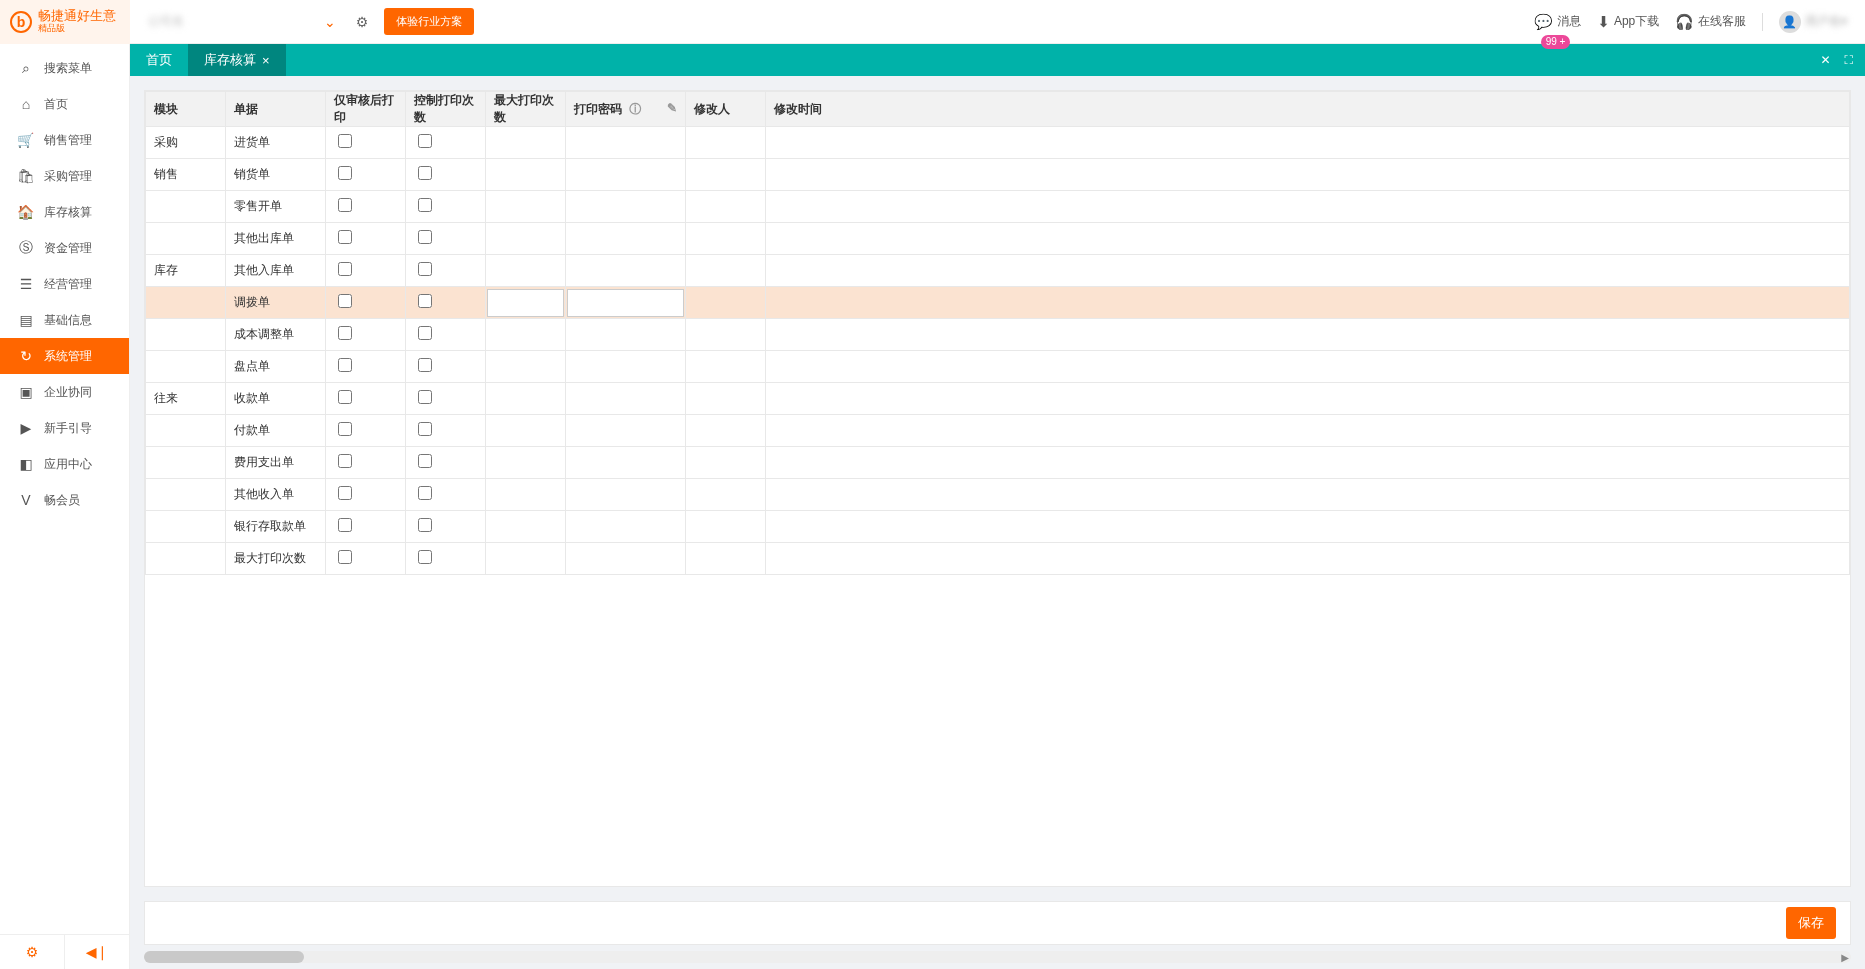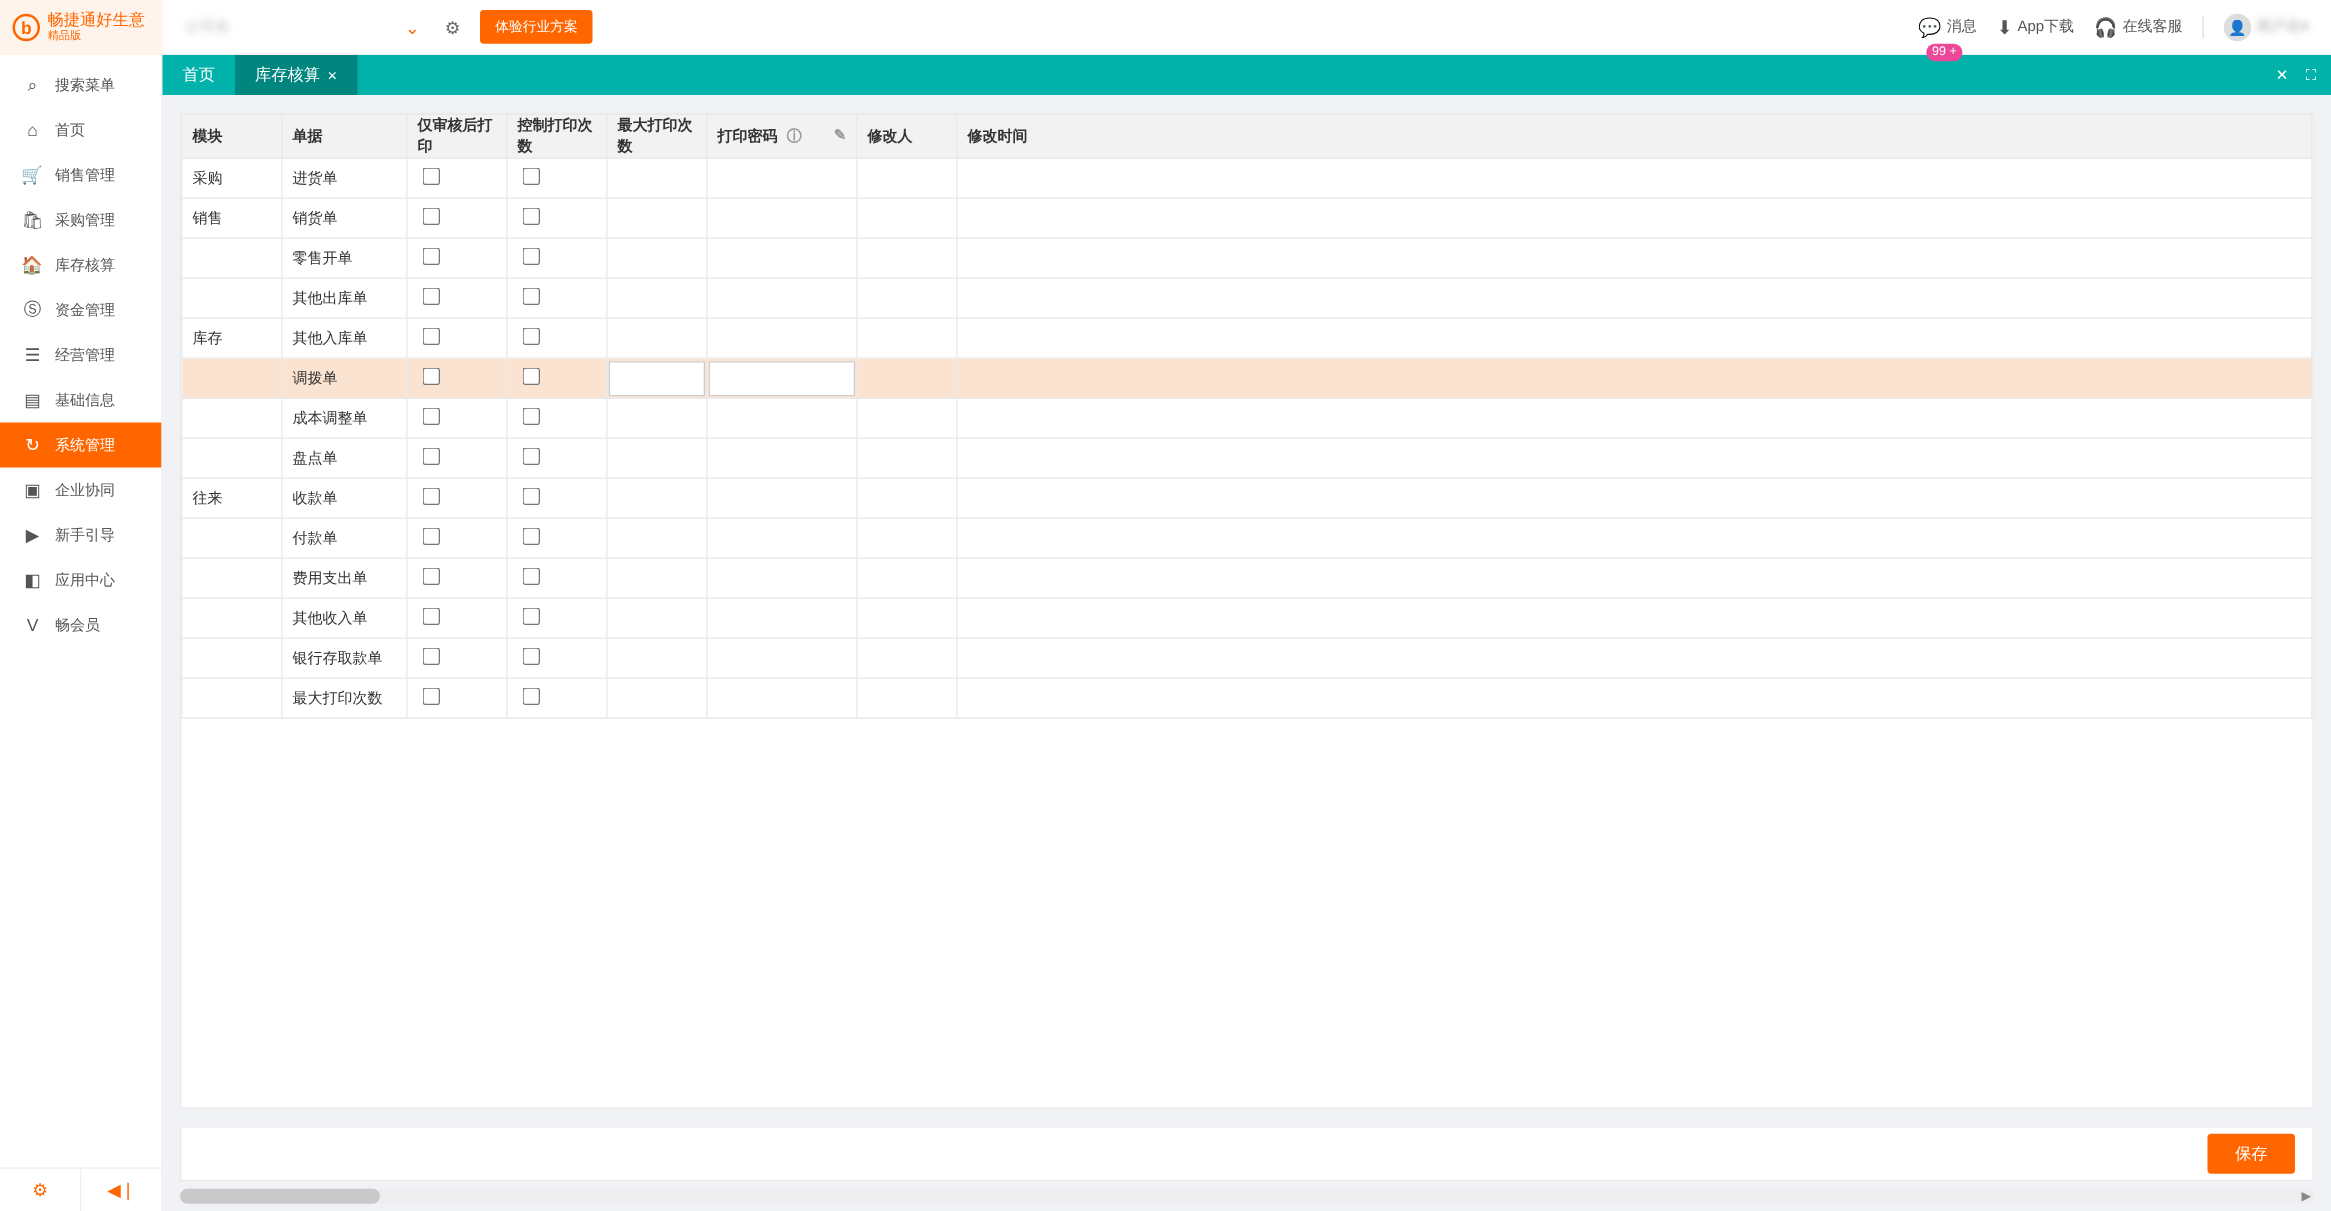--- a/index.html
+++ b/index.html
@@ -55,21 +55,21 @@
 .tbl td.chk { text-align: left; padding-left: 12px; }
 .tbl input[type=checkbox]{ width: 14px; height: 14px; cursor: pointer; }
 .row-hl td { background: #fbe3d1; }
 .row-hl td.ed { padding: 1px; }
 .row-hl input[type=text] { width: 100%; height: 28px; border: 1px solid #ccc; background: #fff; padding: 0 4px; }
 .help-icon { color: #999; margin-left: 4px; font-size: 12px;}
 .edit-icon { float: right; color: #999; cursor: pointer; font-size: 12px;}
 
 
 .footer-bar { height: 44px; margin: 0 14px 6px; background: #fff; border: 1px solid #e8e8e8; display: flex; align-items: center; justify-content: flex-end; padding-right: 14px; }
-.save-btn { background: #f60; color: #fff; border: none; border-radius: 3px; padding: 7px 22px; font-size: 13px; cursor: pointer; }
+.save-btn { background: #f60; color: #fff; border: none; border-radius: 3px; padding: 7px 12px; font-size: 13px; cursor: pointer; }
 
 
 .hscroll { height: 12px; margin: 0 14px 6px; background: #eee; border-radius: 6px; position: relative; }
 .hscroll-thumb { position: absolute; left: 0; top: 0; height: 12px; width: 160px; background: #c9c9c9; border-radius: 6px; cursor: pointer;}
 .hscroll-arrow { position: absolute; right: 0; top: 0; width: 12px; height: 12px; display:flex;align-items:center;justify-content:center;color:#888;font-size:10px;}
 
 </style>
 </head>
 <body>
 

